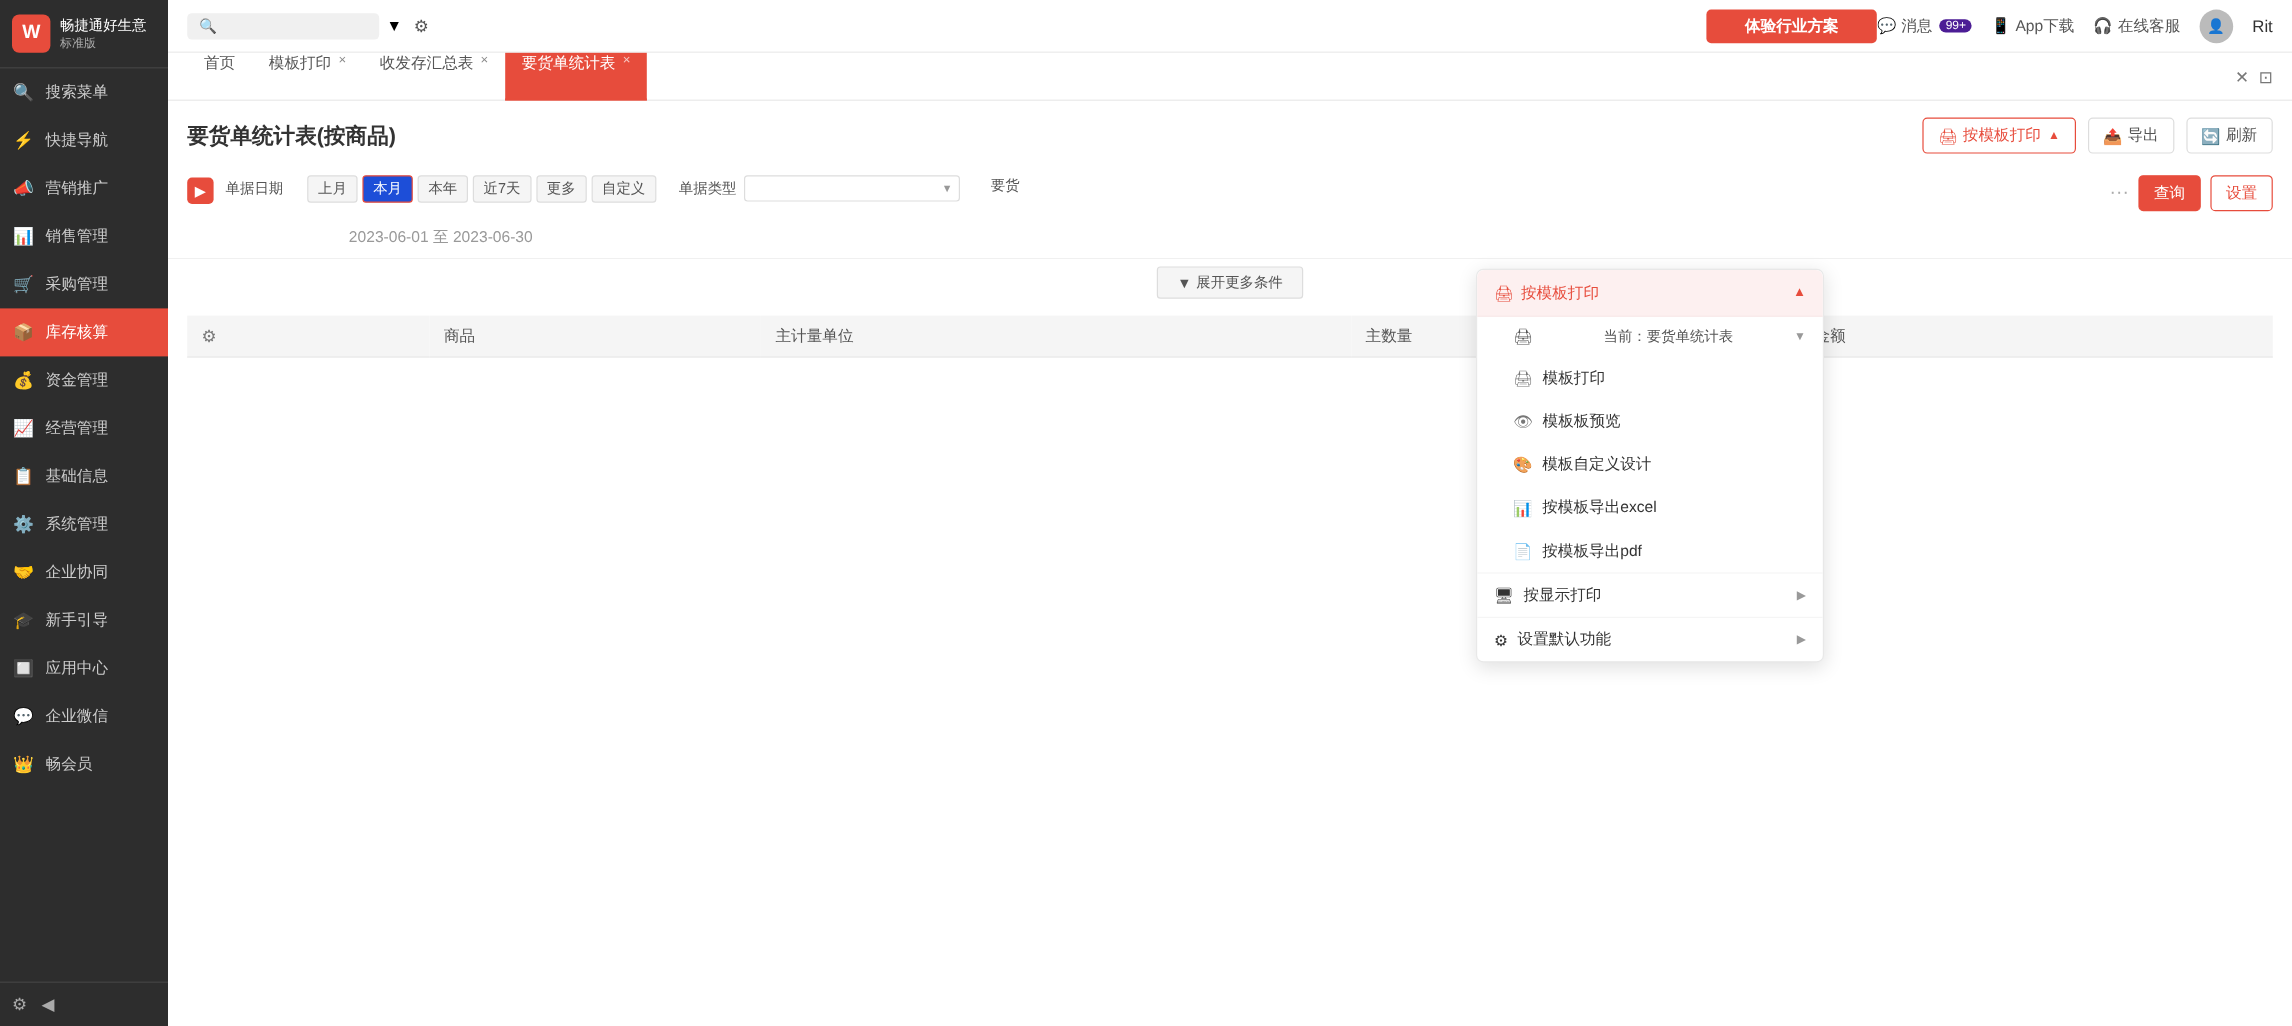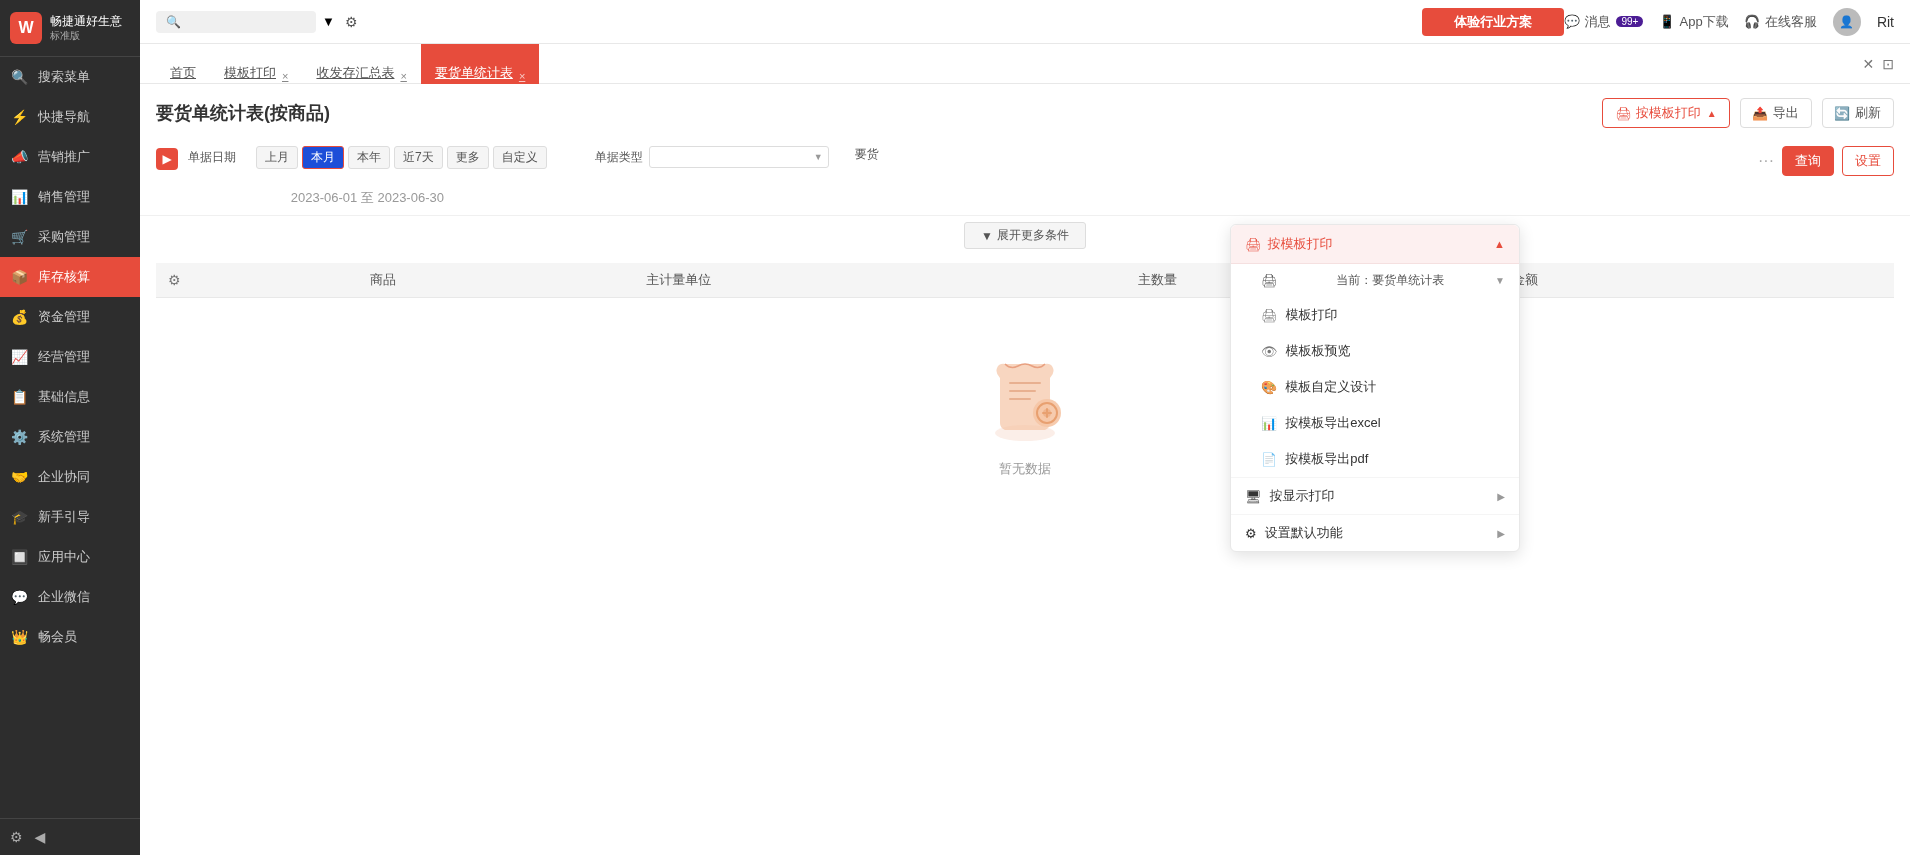--- a/index.html
+++ b/index.html
@@ -101,28 +101,27 @@
     .tabs-bar {
       background: #fff;
       display: flex;
       align-items: center;
       padding: 0 16px;
       border-bottom: 1px solid #e8e8e8;
       height: 40px;
       flex-shrink: 0;
     }
     .tab {
-      display: flex; align-items: flex-end;
+      display: flex; align-items: flex-start;
       padding: 0 14px;
       height: 40px;
       cursor: pointer;
       color: #555; font-size: 13px;
       border-bottom: 2px solid transparent;
       white-space: nowrap;
-      text-decoration: underline;
     }
     .tab.active {
       background: #e74c3c; color: #fff;
       border-bottom: 2px solid #e74c3c;
     }
     .tab-close {
       margin-left: 6px; font-size: 11px; cursor: pointer;
       opacity: 0.7;
     }
     .tabs-right { margin-left: auto; display: flex; align-items: center; gap: 8px; }
@@ -457,21 +456,21 @@
             <span class="date-label">单据日期</span>
             <button class="date-btn">上月</button>
             <button class="date-btn active">本月</button>
             <button class="date-btn">本年</button>
             <button class="date-btn">近7天</button>
             <button class="date-btn">更多</button>
             <button class="date-btn">自定义</button>
           </div>
           <div class="date-range">2023-06-01 至 2023-06-30</div>
         </div>
-        <div class="filter-type" style="margin-left:38px;">
+        <div class="filter-type" style="margin-left:9px;">
           <span class="filter-label">单据类型</span>
           <div class="filter-select-wrap">
             <select class="filter-select">
               <option></option>
             </select>
           </div>
         </div>
         <div class="filter-yaohu" style="margin-left:16px;">
           <span class="filter-label">要货</span>
         </div>
@@ -499,38 +498,20 @@
               <th>商品</th>
               <th>主计量单位</th>
               <th>主数量</th>
               <th>零售金额</th>
             </tr>
           </thead>
           <tbody>
           </tbody>
         </table>
 
-        <div class="empty-state">
-          <div class="empty-icon">
-            
-            <svg width="100" height="90" viewBox="0 0 100 90" fill="none" xmlns="http://www.w3.org/2000/svg">
-              <ellipse cx="50" cy="75" rx="30" ry="8" fill="#f5d5c5" opacity="0.4"></ellipse>
-              <path d="M25 20 Q20 15 22 10 Q24 5 30 6 L70 6 Q76 5 78 10 Q80 15 75 20 L75 65 Q75 70 70 72 L30 72 Q25 70 25 65 Z" fill="#f5c5a5" opacity="0.7"></path>
-              <path d="M30 6 Q36 12 43 8 Q50 4 57 8 Q64 12 70 6" stroke="#e8a080" stroke-width="1.5" fill="none"></path>
-              <path d="M35 25 L65 25" stroke="#e8b090" stroke-width="2" stroke-linecap="round"></path>
-              <path d="M35 33 L60 33" stroke="#e8b090" stroke-width="2" stroke-linecap="round"></path>
-              <path d="M35 41 L55 41" stroke="#e8b090" stroke-width="2" stroke-linecap="round"></path>
-              <circle cx="72" cy="55" r="14" fill="#f5c5a5" opacity="0.9"></circle>
-              <circle cx="72" cy="55" r="10" fill="none" stroke="#e8a070" stroke-width="2"></circle>
-              <path d="M68 55 L76 55 M72 51 L72 59" stroke="#e8a070" stroke-width="2" stroke-linecap="round"></path>
-              <circle cx="72" cy="55" r="4" fill="#e8a070" opacity="0.5"></circle>
-            </svg>
-          </div>
-          <div class="empty-text">暂无数据</div>
-        </div>
       </div>
 
     </div>
 
     <div class="print-dropdown">
       <div class="print-dropdown-header">
         <div class="print-dropdown-title">
           <span>🖨</span>
           <span>按模板打印</span>
         </div>

